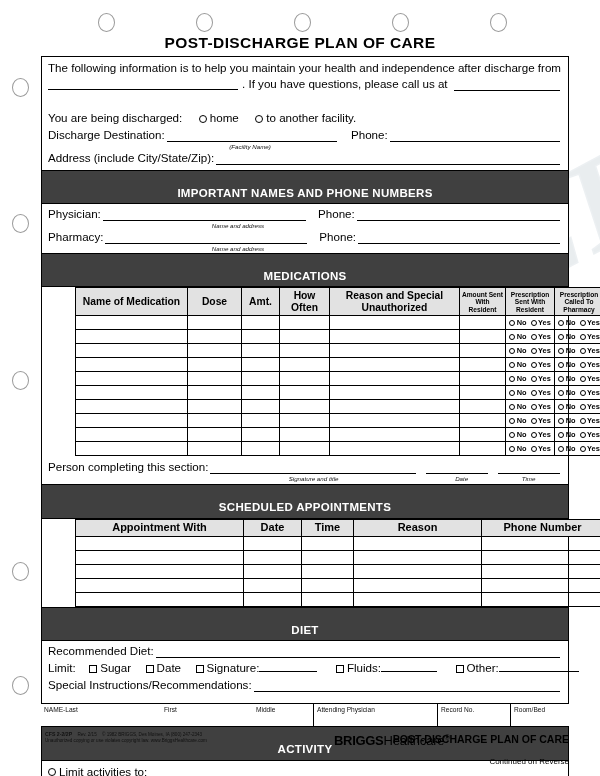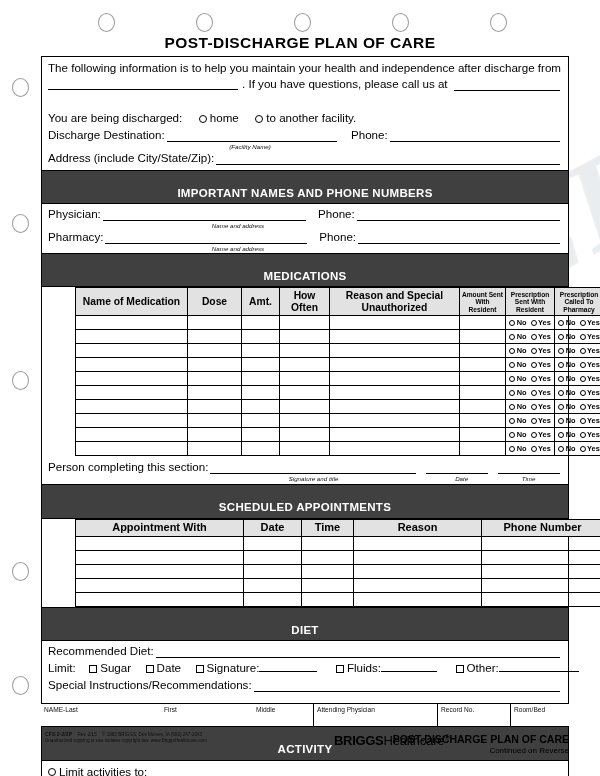--- a/index.html
+++ b/index.html
@@ -230,21 +230,21 @@
   #brand .b1 { font-weight: bold; letter-spacing: -.3px; padding-left: 45px; }
   #brand .b2 { font-weight: normal; letter-spacing: -.2px; }
   #brand .b3 { font-size: 8px; vertical-align: super; }
   #docfoot {
     position: absolute;
     right: 31px; top: 733px;
     text-align: right;
     z-index: 10;
   }
   #docfoot .f1 { font-size: 10.5px; font-weight: bold; }
-  #docfoot .f2 { font-size: 8px; margin-top: 1px; }
+  #docfoot .f2 { font-size: 8px; margin-top: 12px; }
 </style>
 </head>
 <body>
 
 <div id="page">
 
   <div class="hole" style="left:98px;  top:13px;"></div>
   <div class="hole" style="left:196px; top:13px;"></div>
   <div class="hole" style="left:294px; top:13px;"></div>
   <div class="hole" style="left:392px; top:13px;"></div>

